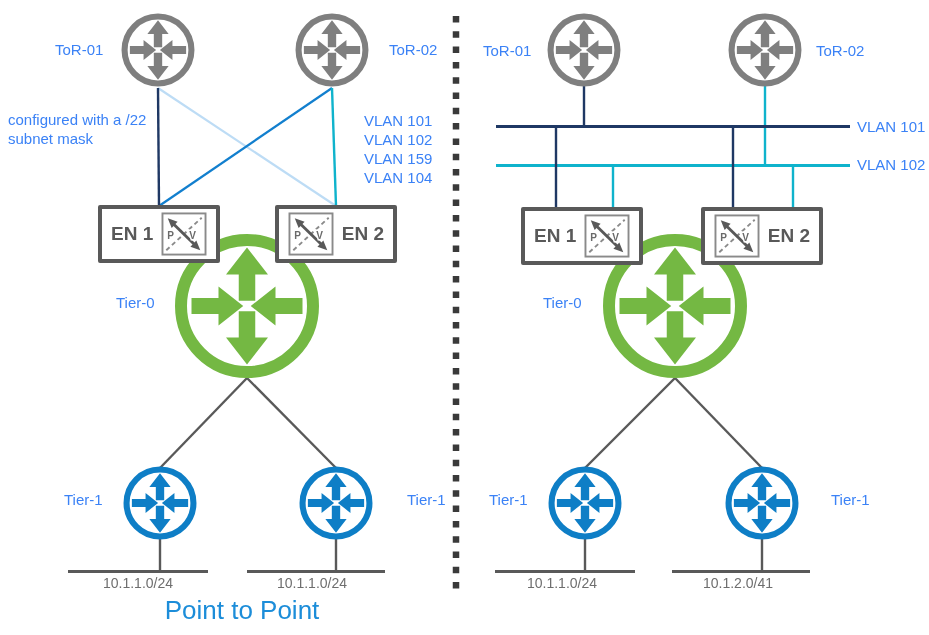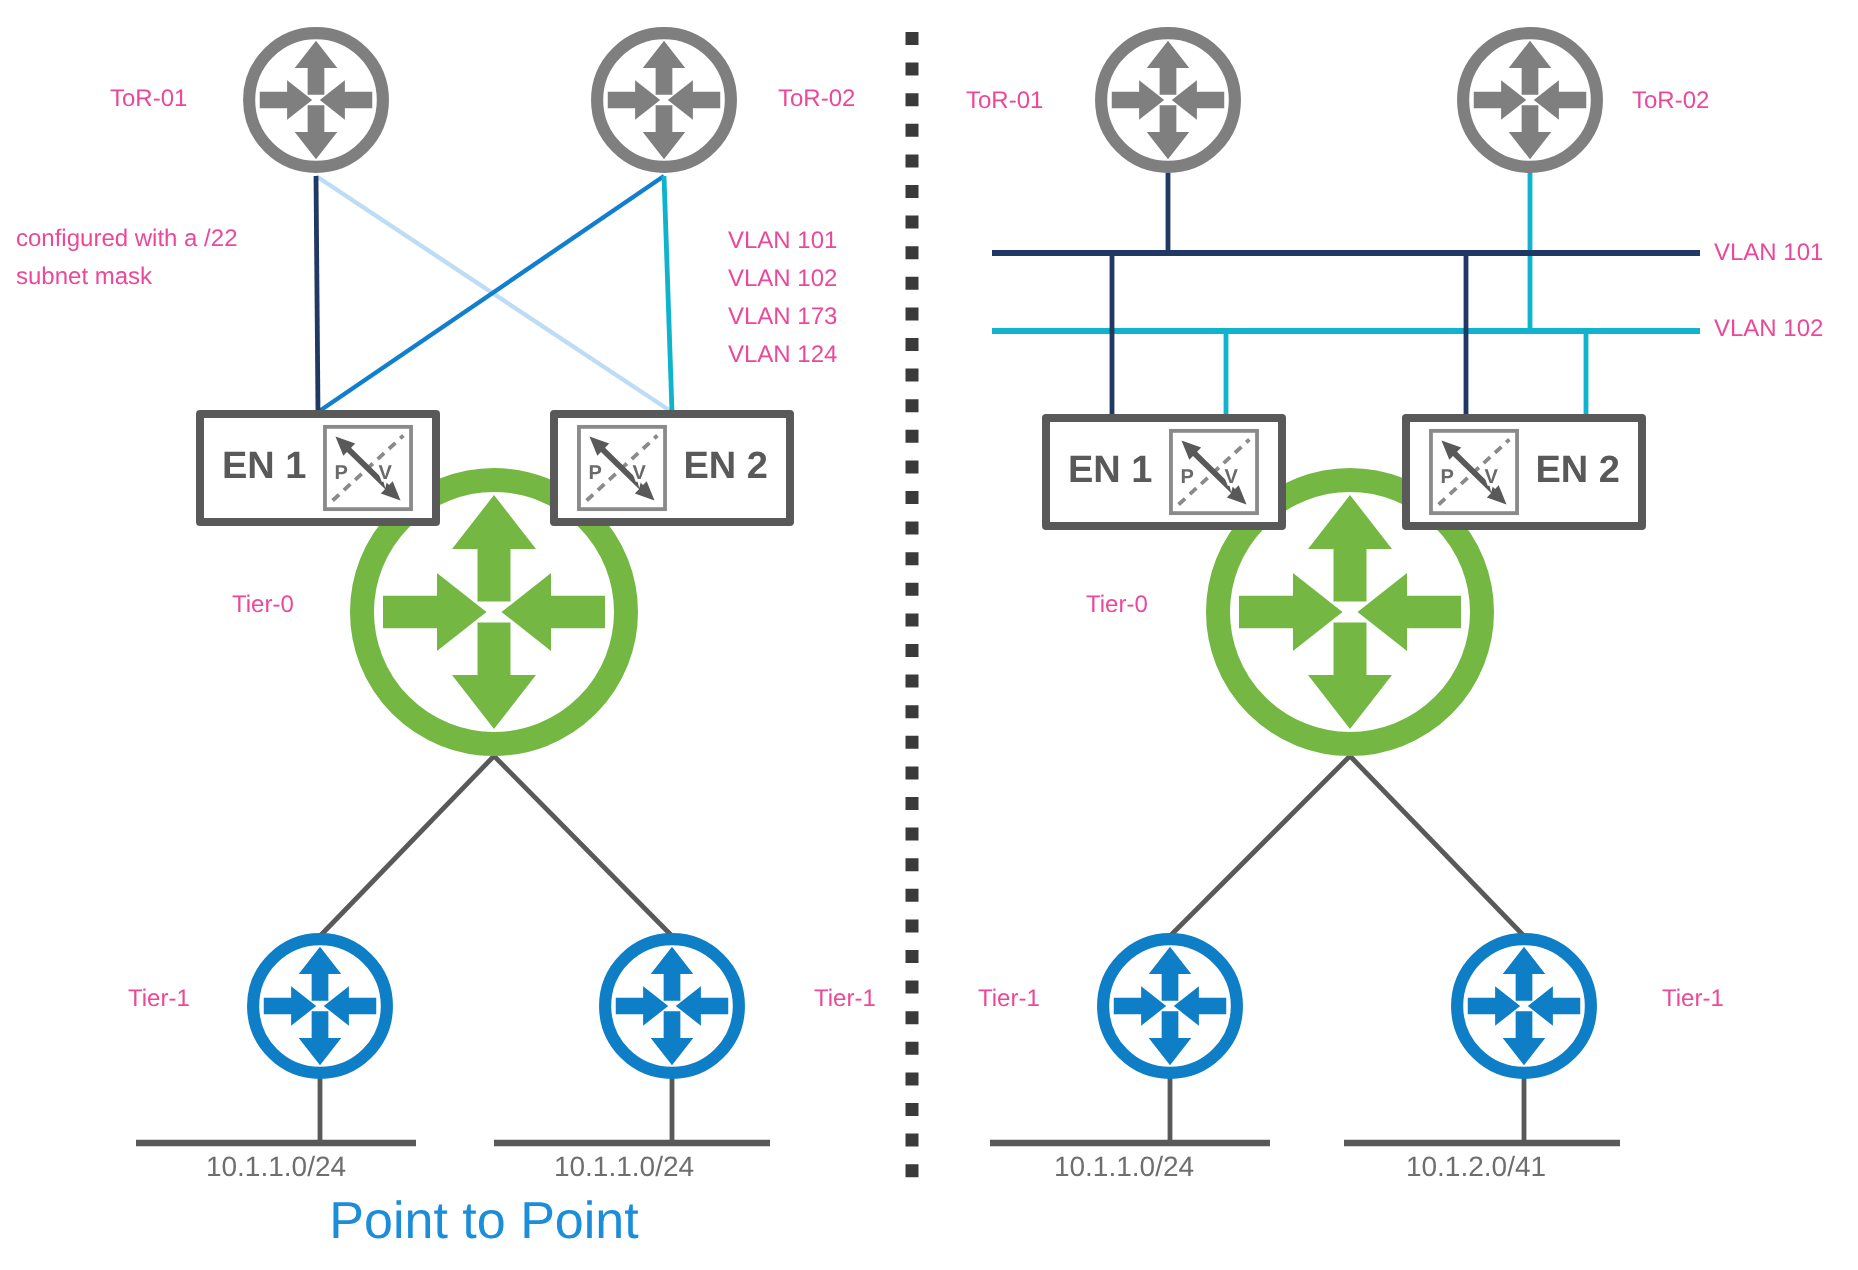--- a/index.html
+++ b/index.html
@@ -6,21 +6,21 @@
   .canvas{position:relative;width:929px;height:635px;background:#fff;overflow:hidden;
           font-family:"Liberation Sans",sans-serif;}
   svg.layer{position:absolute;left:0;top:0;}
   .node{position:absolute;}
   .c-gray{color:#7f7f7f;}
   .c-green{color:#74B843;}
   .c-blue{color:#0E7EC6;}
   .en{position:absolute;width:122px;height:58px;box-sizing:border-box;background:#fff;
       border:4px solid #595959;border-radius:2px;display:flex;align-items:center;
       justify-content:space-between;padding:4px 9px;font-weight:bold;font-size:19px;color:#595959;}
-  .lbl{position:absolute;color:#ec4899;font-size:12px;line-height:19px;white-space:nowrap;}
+  .lbl{position:absolute;color:#3b82f6;font-size:15px;line-height:19px;white-space:nowrap;}
   .subnet{position:absolute;width:110px;text-align:center;color:#6e6e6e;font-size:14px;}
   .title{position:absolute;width:260px;text-align:center;color:#1C8DD9;
          font-size:26px;font-weight:normal;}
   .pv{width:46px;height:44px;flex:0 0 auto;}
 </style>
 </head>
 <body>
 
 <div class="canvas">
 
@@ -140,22 +140,22 @@
 
   <div class="lbl" style="left:55px;top:40px">ToR-01</div>
   <div class="lbl" style="left:389px;top:40px">ToR-02</div>
   <div class="lbl" style="left:8px;top:110px">
     <div>configured with a /22</div>
     <div>subnet mask</div>
   </div>
   <div class="lbl" style="left:364px;top:111px">
     <div>VLAN 101</div>
     <div>VLAN 102</div>
-    <div>VLAN 173</div>
-    <div>VLAN 124</div>
+    <div>VLAN 159</div>
+    <div>VLAN 104</div>
   </div>
   <div class="lbl" style="left:116px;top:293px">Tier-0</div>
   <div class="lbl" style="left:64px;top:490px">Tier-1</div>
   <div class="lbl" style="left:407px;top:490px">Tier-1</div>
   <div class="subnet" style="left:83px;top:575px">10.1.1.0/24</div>
   <div class="subnet" style="left:257px;top:575px">10.1.1.0/24</div>
   <div class="title" style="left:112px;top:595px">Point to Point</div>
 
   <div class="lbl" style="left:483px;top:41px">ToR-01</div>
   <div class="lbl" style="left:816px;top:41px">ToR-02</div>

